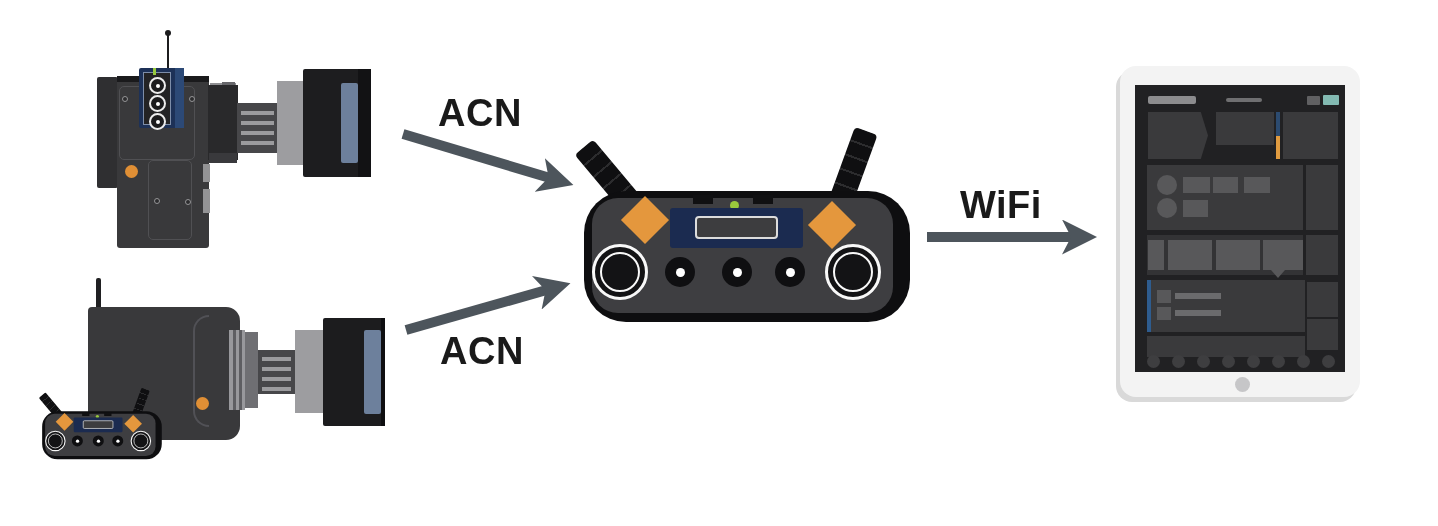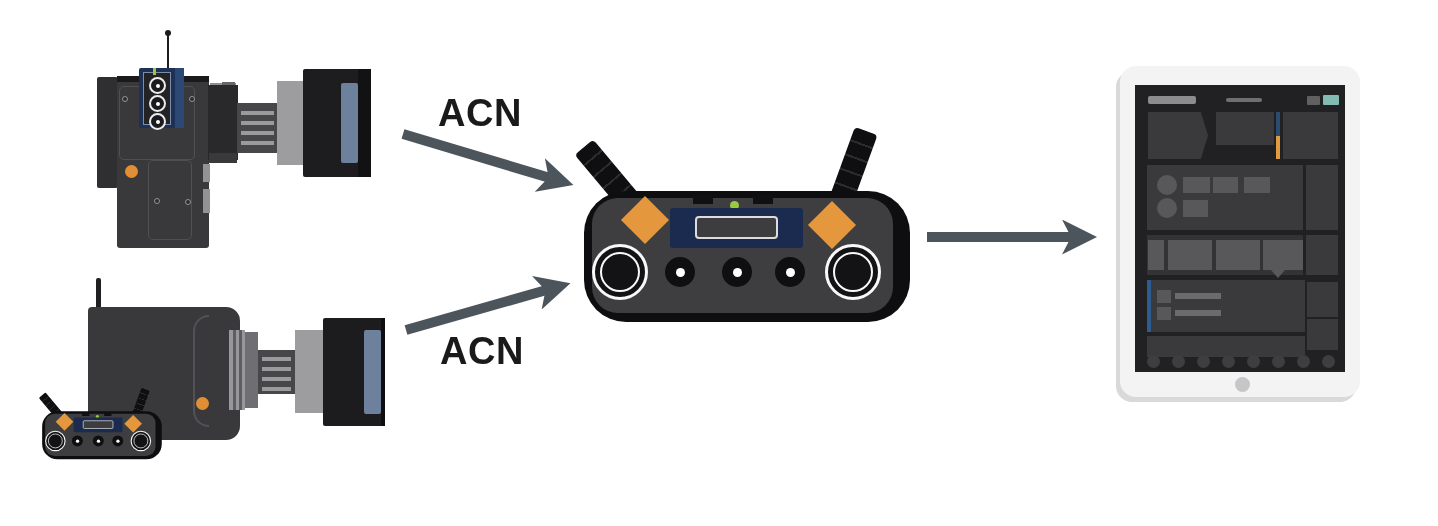--- a/index.html
+++ b/index.html
@@ -37,20 +37,21 @@
         <path d="M0,0 L10,5 L0,10 L2.6,5 Z" fill="#4d555c"></path>
       </marker>
     </defs>
     <line x1="403" y1="134" x2="560" y2="181" stroke="#4d555c" stroke-width="10" marker-end="url(#ah)"></line>
     <line x1="406" y1="330" x2="557" y2="287" stroke="#4d555c" stroke-width="10" marker-end="url(#ah)"></line>
     <line x1="927" y1="237" x2="1083" y2="237" stroke="#4d555c" stroke-width="10" marker-end="url(#ah)"></line>
   </svg>
 
   <div class="edge-label" style="left:438px;top:94px">ACN</div>
   <div class="edge-label" style="left:440px;top:332px">ACN</div>
+  <div class="edge-label" style="left:960px;top:186px">WiFi</div>
 
   <div style="left:95px;top:33px;width:300px;height:215px">
     <div style="left:2px;top:44px;width:21px;height:111px;background:#2f2f31;border-radius:2px"></div>
     <div style="left:22px;top:43px;width:92px;height:172px;background:#39393b;border-radius:3px"></div>
     <div style="left:22px;top:43px;width:92px;height:6px;background:#1a1a1c"></div>
     <div style="left:24px;top:53px;width:76px;height:74px;border:1px solid #505053;border-radius:5px"></div>
     <div style="left:53px;top:127px;width:44px;height:80px;border:1px solid #505053;border-radius:5px"></div>
     <div class="screw" style="left:27px;top:63px"></div>
     <div class="screw" style="left:94px;top:63px"></div>
     <div class="screw" style="left:59px;top:165px"></div>

